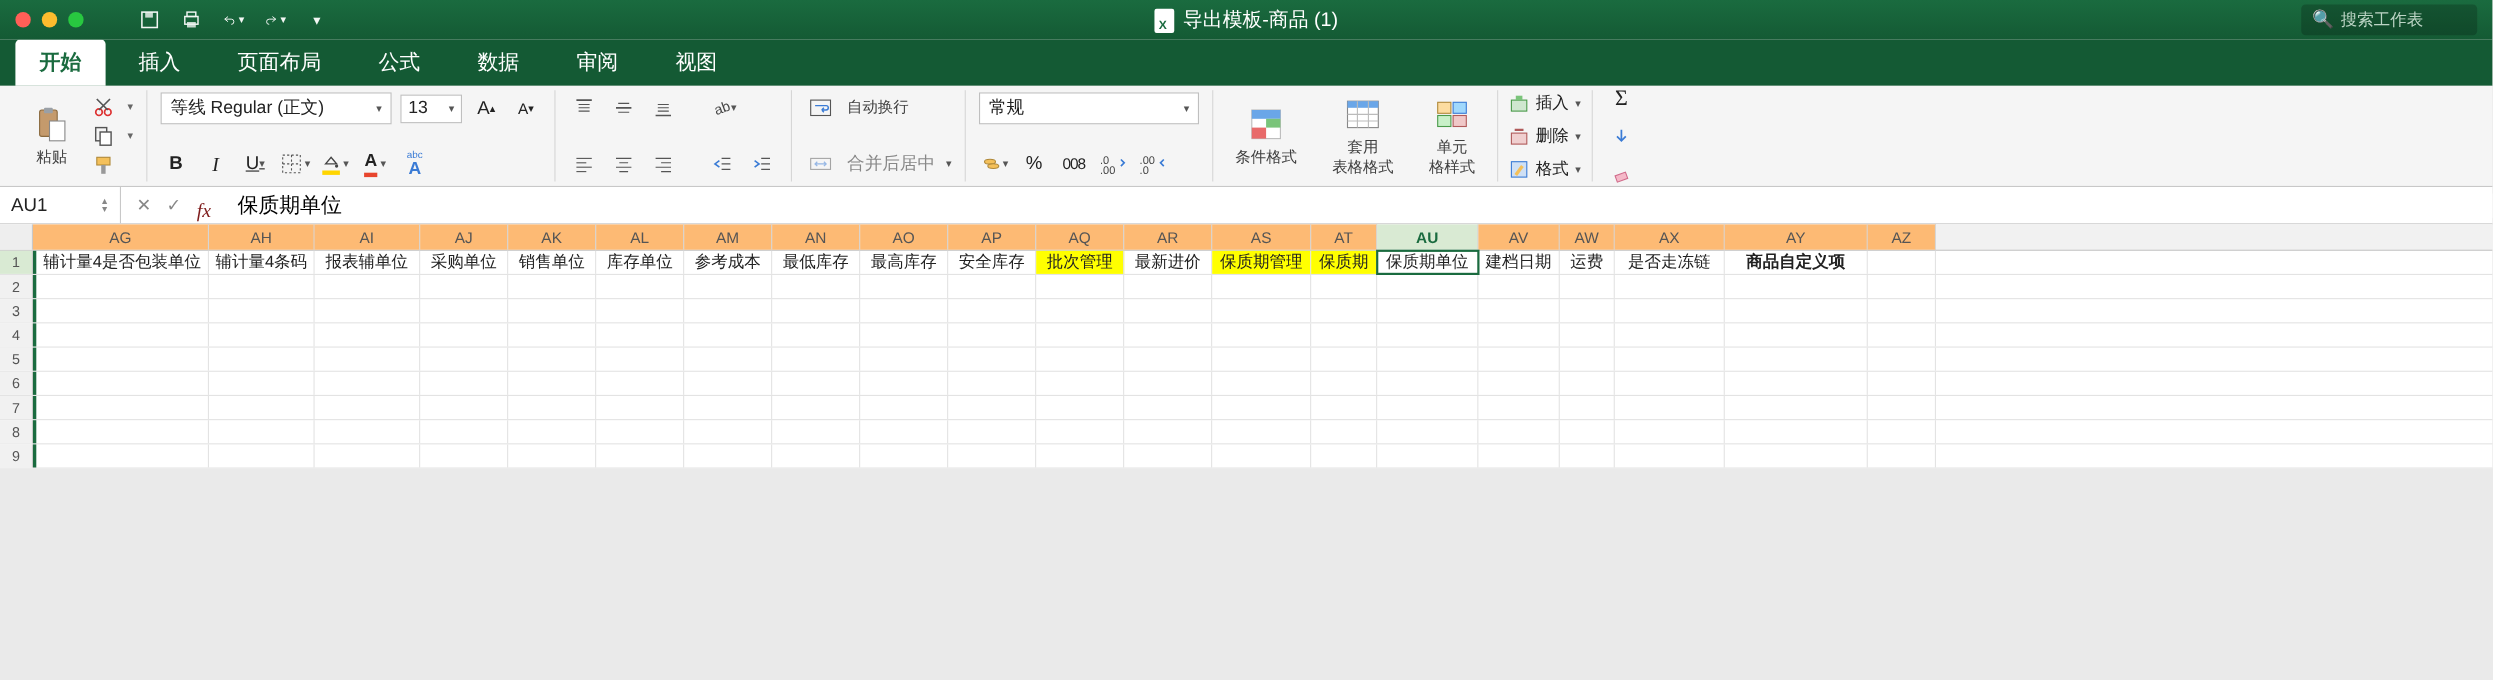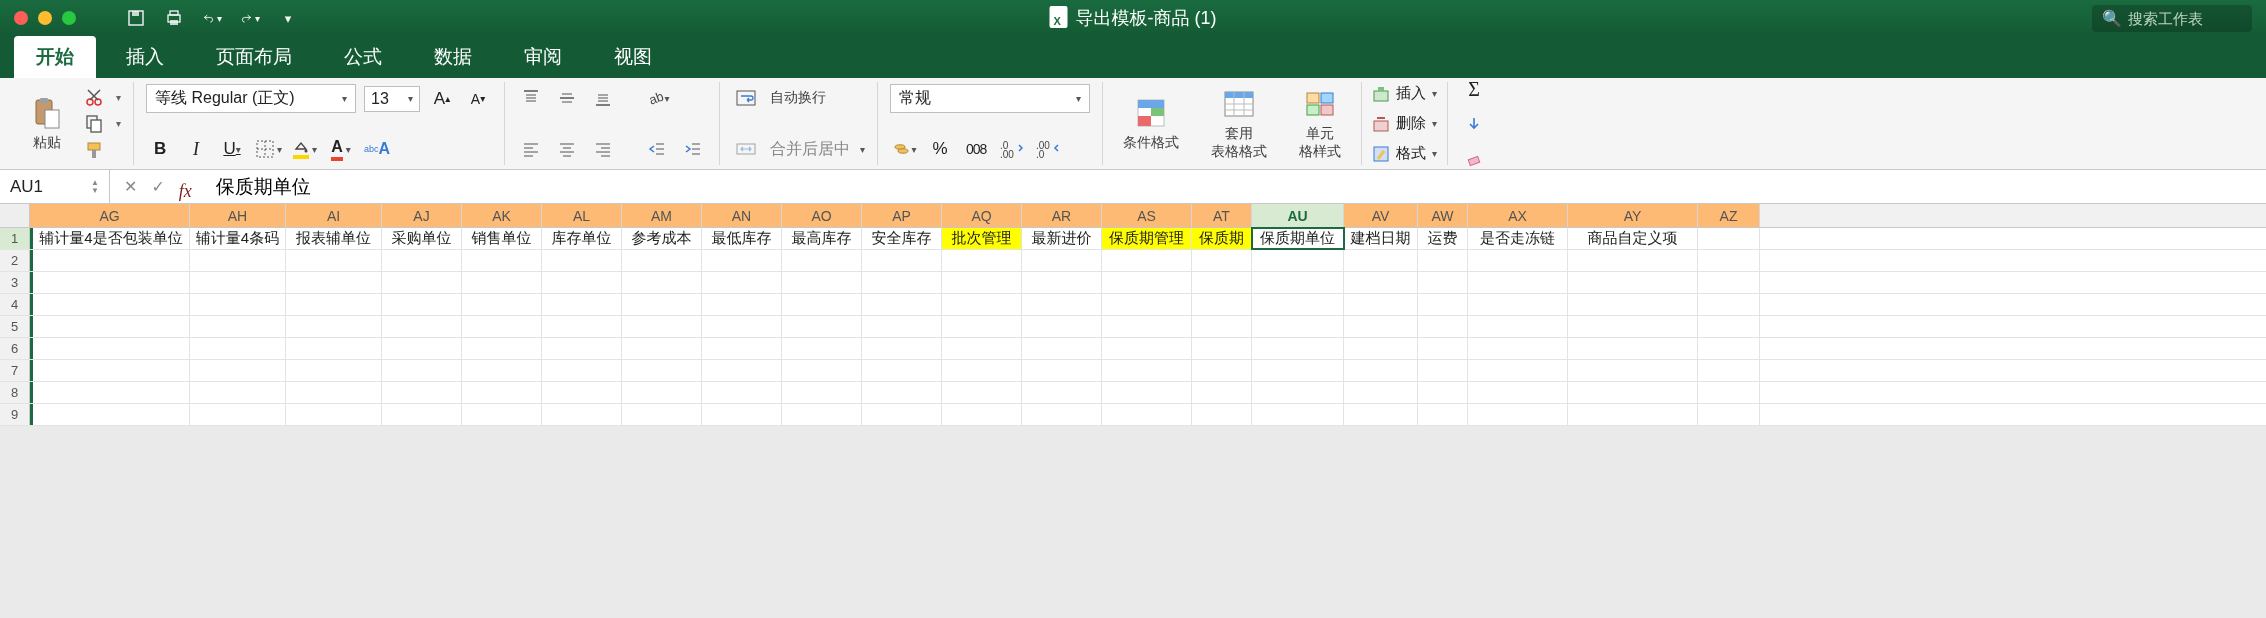--- a/index.html
+++ b/index.html
@@ -5,21 +5,21 @@
   * { box-sizing: border-box; margin: 0; padding: 0; font-family: -apple-system, "Helvetica Neue", Arial, sans-serif; }
   body { background: #eaeaea; font-size: 13px; color: #222; width: 2266px; }
 
   
   .titlebar { display: flex; align-items: center; background: linear-gradient(#1a6b3f,#145a34); height: 36px; color: #fff; position: relative; }
   .traffic { display: flex; gap: 10px; padding: 0 14px; }
   .tl { width: 14px; height: 14px; border-radius: 50%; }
   .tl.r { background:#ff5f57;} .tl.y{background:#febc2e;} .tl.g{background:#28c840;}
   .qat { display:flex; gap:18px; padding-left:36px; align-items:center; }
   .qat .ic { width:20px; height:20px; display:flex; align-items:center; justify-content:center; opacity:.95; }
-  .titlecenter { position:absolute; left:50%; transform:translateX(-50%); display:flex; align-items:flex-start; gap:8px; font-size:18px; }
+  .titlecenter { position:absolute; left:50%; transform:translateX(-50%); display:flex; align-items:flex-end; gap:8px; font-size:18px; }
   .titlecenter .doc-ic { width:18px; height:22px; background:#fff; border-radius:2px; position:relative; }
   .titlecenter .doc-ic::after{content:"X";color:#1a6b3f;font-size:11px;font-weight:bold;position:absolute;bottom:1px;left:4px;}
   .searchbox { margin-left:auto; margin-right:14px; display:flex; align-items:center; gap:6px; color:#cdd; font-size:16px; background:rgba(0,0,0,.2); padding:4px 10px; border-radius:4px; width:160px;}
   .searchbox input{background:transparent;border:none;color:#fff;outline:none;font-size:15px;width:110px;}
   .searchbox input::placeholder{color:#bcd4c5;}
 
   
   .tabs { background:#145a34; display:flex; align-items:flex-end; height:42px; padding-left:14px; gap:8px;}
   .tab { color:#fff; font-size:19px; padding:8px 22px; cursor:pointer; }
   .tab.active { background:#fff; color:#1a6b3f; font-weight:700; border-radius:4px 4px 0 0; }
@@ -195,21 +195,21 @@
               <path d="M3 9 L8 3 L13 9 Z" fill="none" stroke="#444" stroke-width="1.3"></path>
               <circle cx="13" cy="11" r="1.5" fill="#444"></circle>
             </svg>
           </span>
           <span class="caret" style="margin-left:3px;">▾</span>
         </div>
       <div class="rb-btn">
           <span class="underline-r" style="font-size:16px;font-weight:600;">A</span>
           <span class="caret" style="margin-left:3px;">▾</span>
         </div>
-      <div class="rb-btn" style="flex-direction:row;line-height:1;align-items:center;">
+      <div class="rb-btn" style="flex-direction:column;line-height:1;align-items:center;">
           <span style="font-size:9px;color:#3a7bd5;">abc</span>
           <span style="font-size:16px;color:#3a7bd5;font-weight:600;">A</span>
         </div>
     </div>
   </div>
 
   <div class="group">
     <div class="row">
       <div class="rb-btn">
           <svg width="20" height="20" viewBox="0 0 20 20">
@@ -475,21 +475,21 @@
         <div class="cell" style="width: 80px;">最高库存</div>
         <div class="cell" style="width: 80px;">安全库存</div>
         <div class="cell hl" style="width: 80px;">批次管理</div>
         <div class="cell" style="width: 80px;">最新进价</div>
         <div class="cell hl" style="width: 90px;">保质期管理</div>
         <div class="cell hl" style="width: 60px;">保质期</div>
         <div class="cell selcell" style="width: 92px;">保质期单位</div>
         <div class="cell" style="width: 74px;">建档日期</div>
         <div class="cell" style="width: 50px;">运费</div>
         <div class="cell" style="width: 100px;">是否走冻链</div>
-        <div class="cell" style="width: 130px;">商品自定义项</div>
+        <div class="cell" style="width: 130px; font-weight: bold;">商品自定义项</div>
         <div class="cell" style="width: 62px;"></div>
       </div>
       <div class="gr">
         <div class="rh">2</div>
         <div class="cell leftedge" style="width: 160px;"></div>
         <div class="cell" style="width: 96px;"></div>
         <div class="cell" style="width: 96px;"></div>
         <div class="cell" style="width: 80px;"></div>
         <div class="cell" style="width: 80px;"></div>
         <div class="cell" style="width: 80px;"></div>

